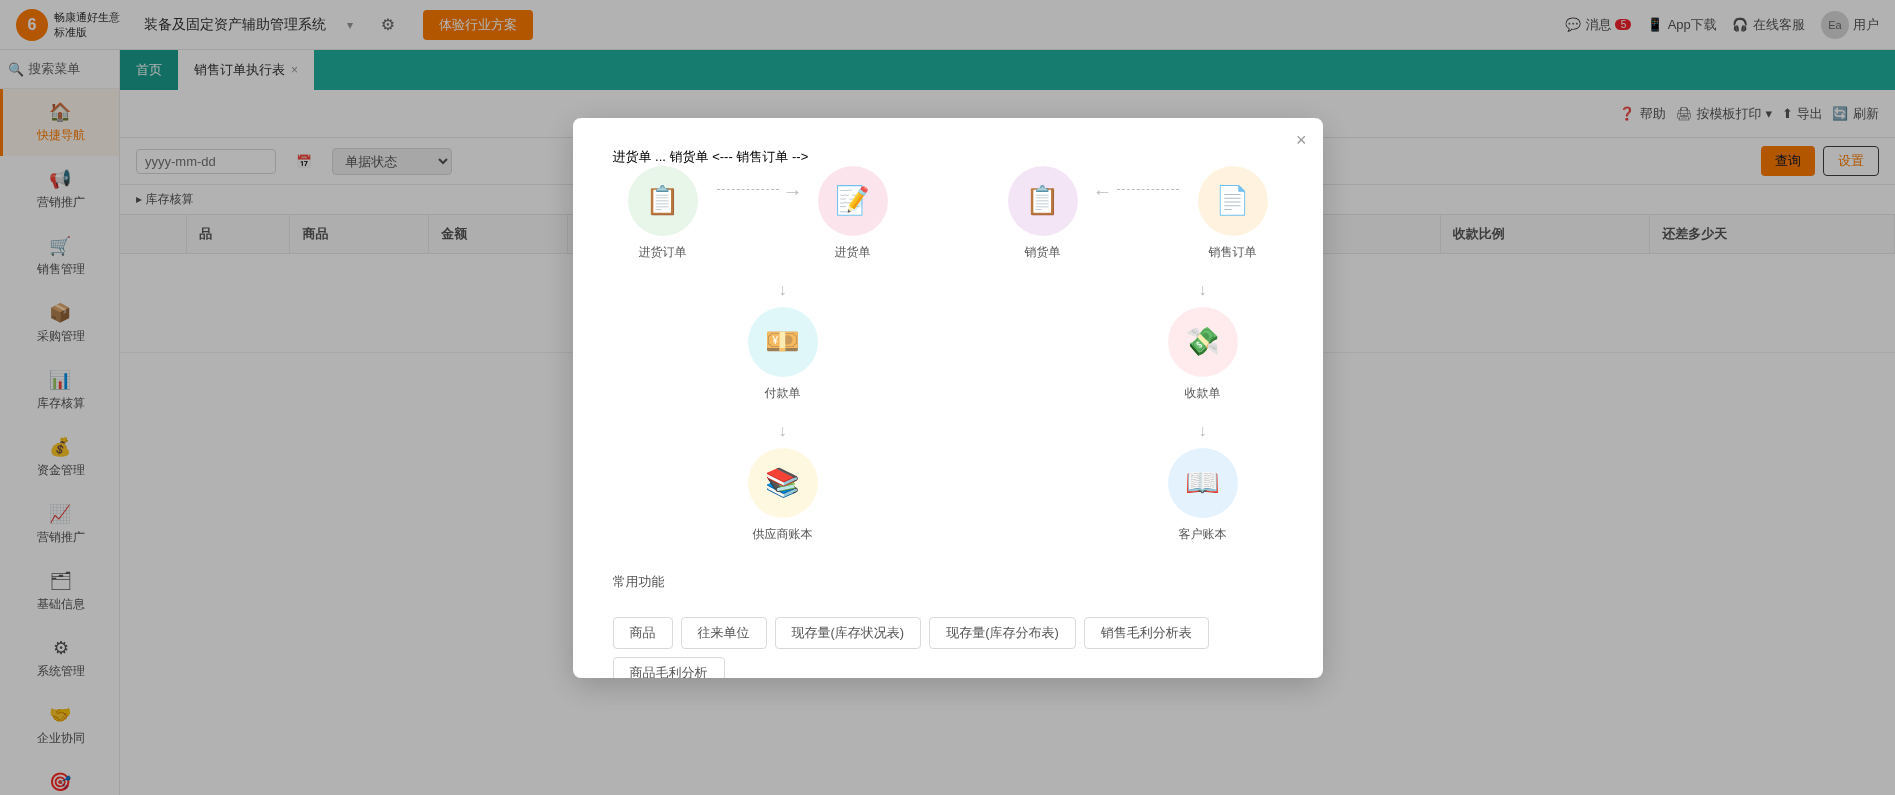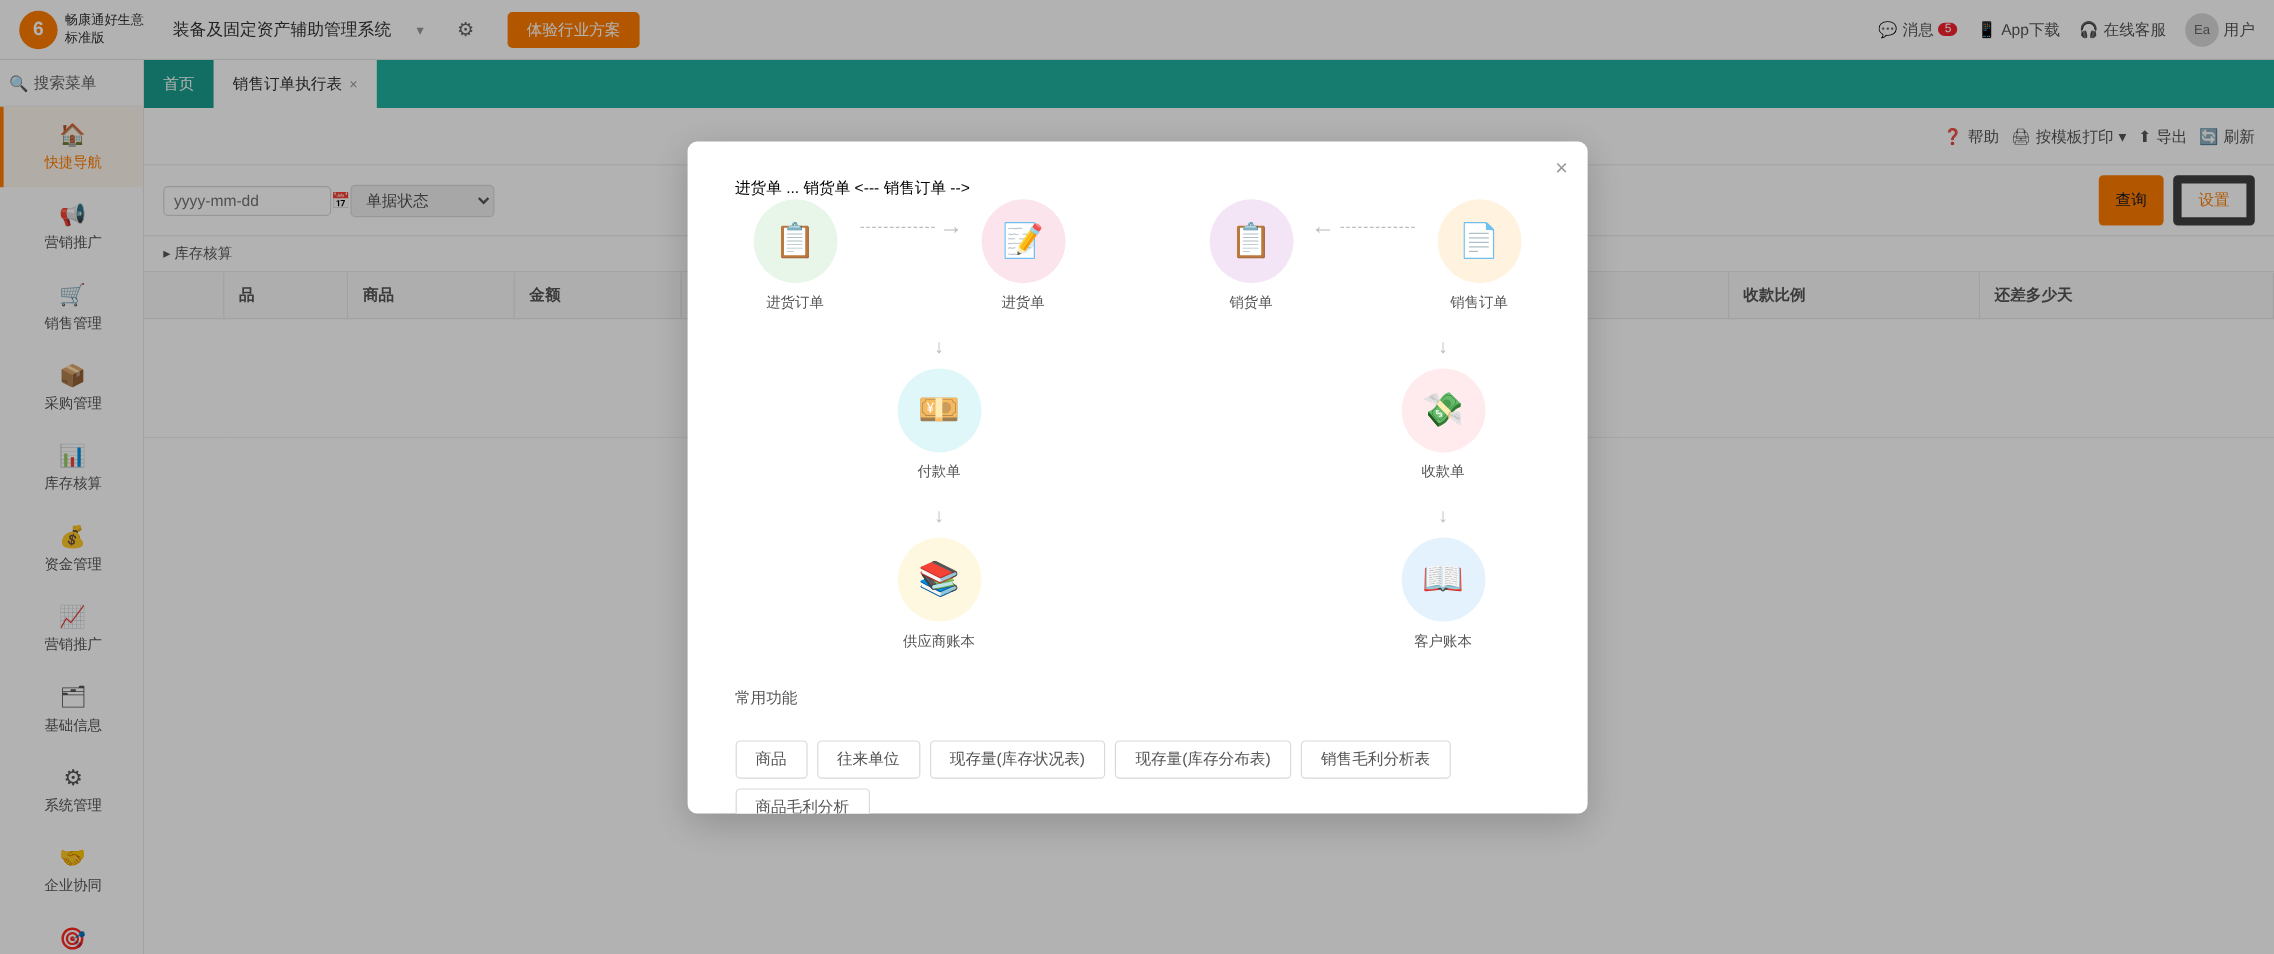--- a/index.html
+++ b/index.html
@@ -192,34 +192,34 @@
       color: #0f172a;
       border: none;
       border-radius: 4px;
       padding: 5px 14px;
       cursor: pointer;
       font-size: 13px;
     }
     .settings-btn {
       background: #fff;
       color: #ff7d00;
-      border: 7px solid #404040;
+      border: 1px solid #404040;
       border-radius: 4px;
       padding: 5px 14px;
       cursor: pointer;
       font-size: 13px;
     }
 
     
     .filter-bar {
       background: #fff;
       padding: 8px 16px;
       display: flex;
       align-items: center;
-      gap: 0;
+      gap: 20px;
       border-bottom: 1px solid #e8e8e8;
     }
     .filter-input {
       border: 1px solid #d9d9d9;
       border-radius: 4px;
       padding: 4px 8px;
       font-size: 13px;
       color: #999;
       width: 140px;
     }

